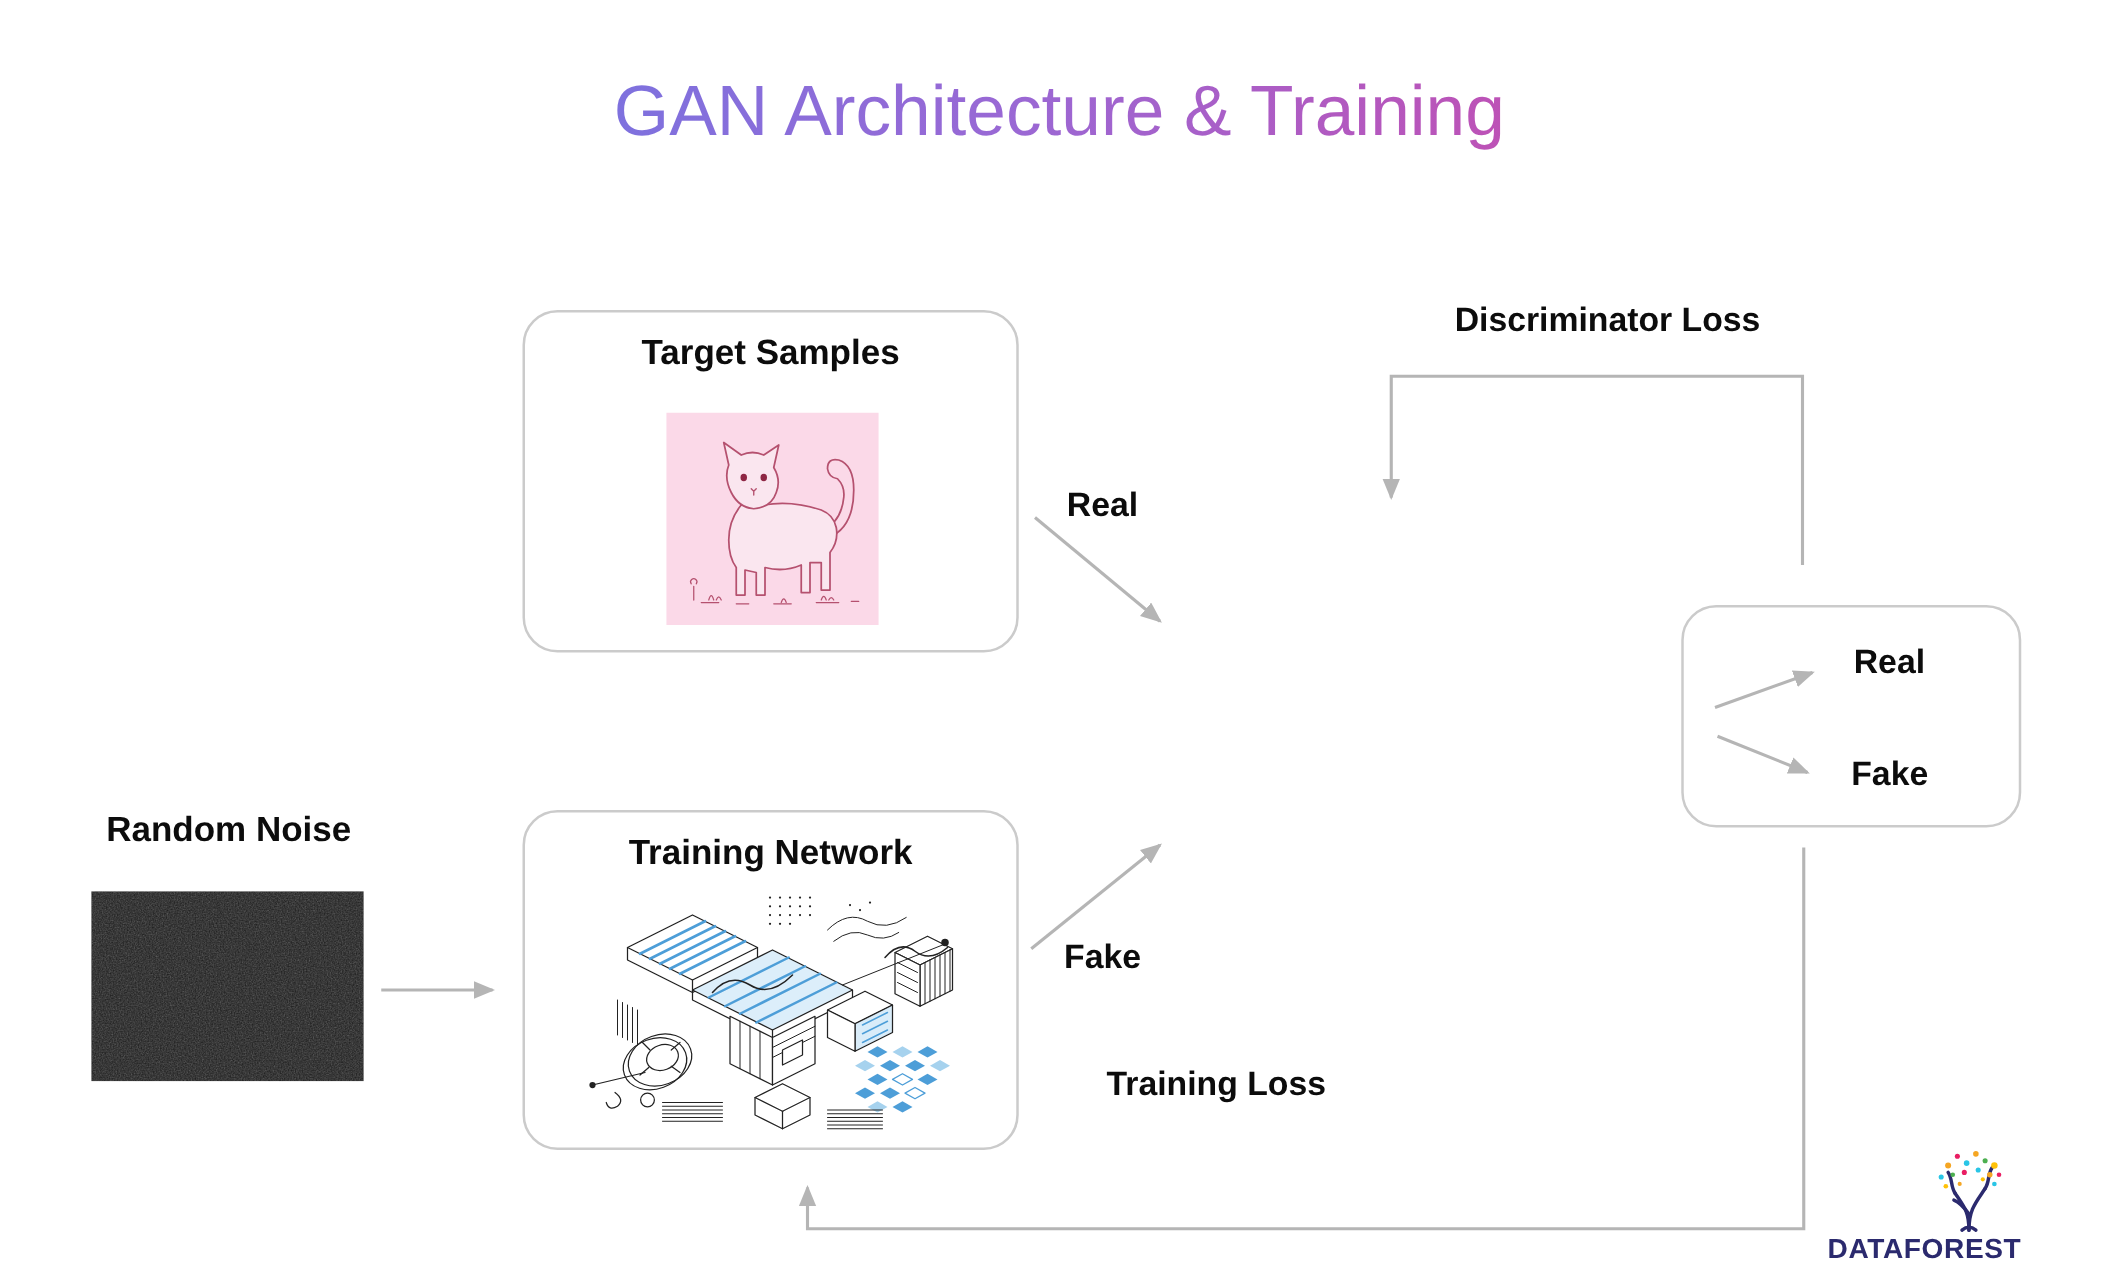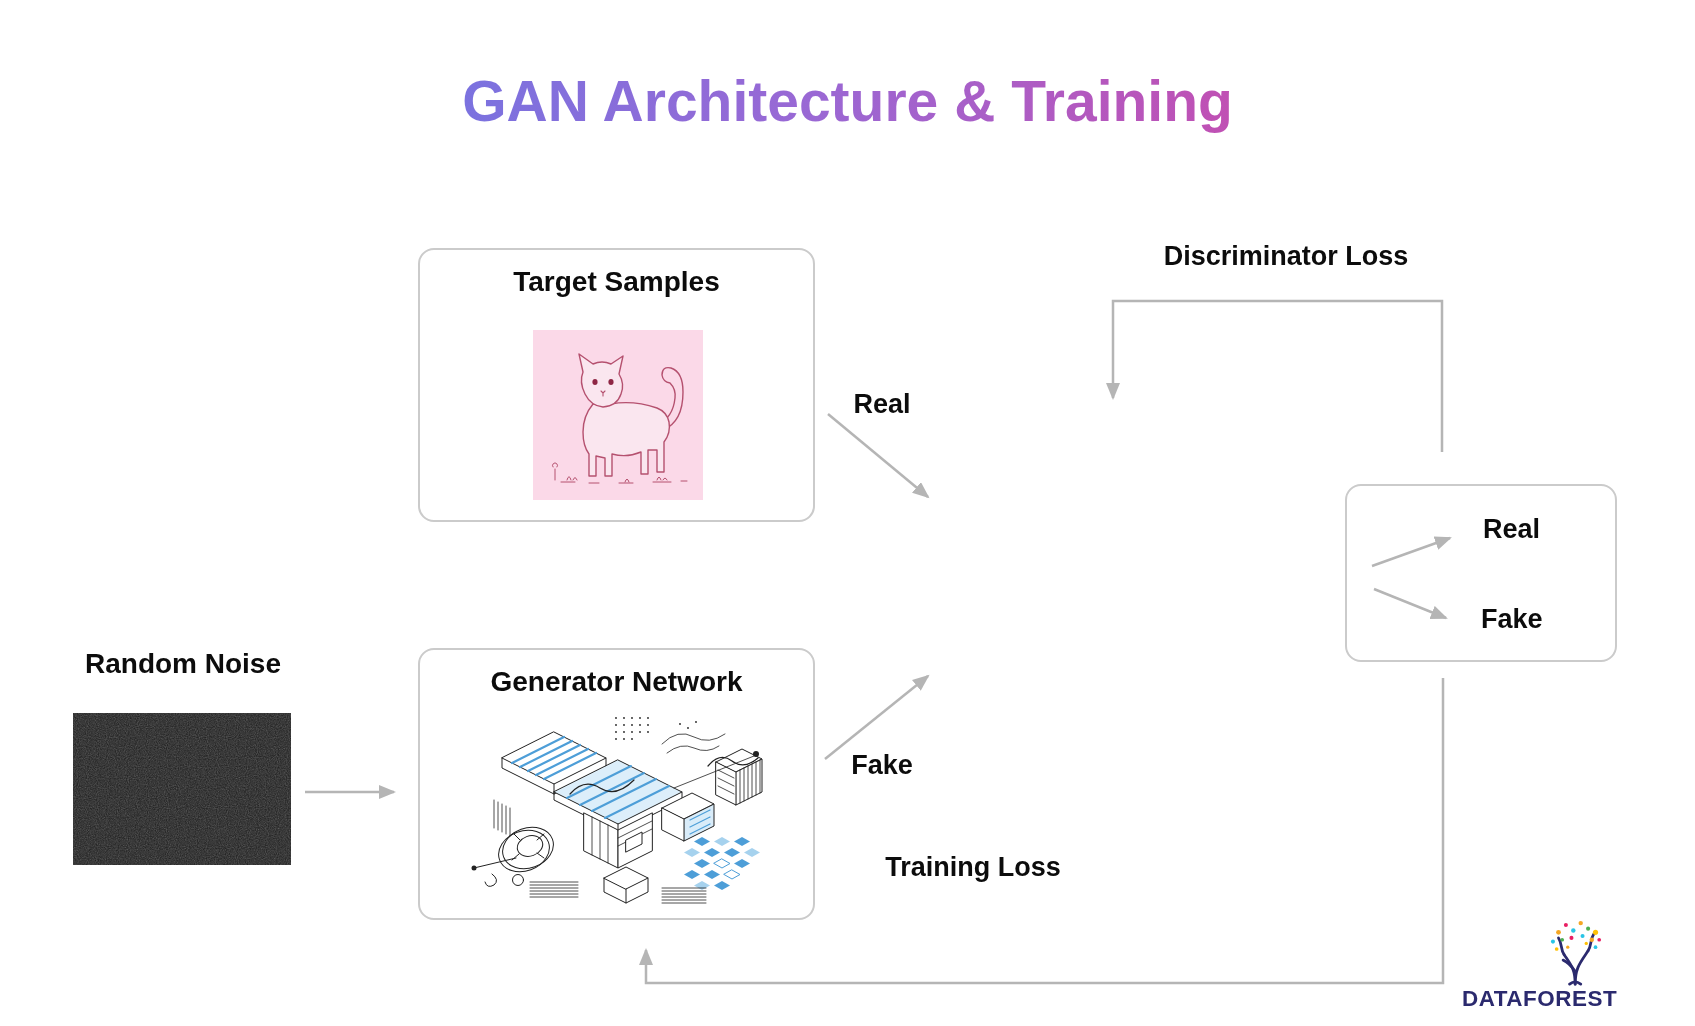--- a/index.html
+++ b/index.html
@@ -1,27 +1,27 @@
 <!DOCTYPE html>
 <html style="--title-gradient-start: #5F7BE9; --title-gradient-mid: #9A68D4; --title-gradient-end: #E23B97; --box-border: #CBCBCB; --arrow: #B5B5B5; --sample-pink-bg: #FBD9E8; --cat-line: #B5516F; --illustration-blue: #4D9ED8; --logo-navy: #2B2A6E;"><head>
 <meta charset="utf-8">
 <style>
   html,body{margin:0;padding:0;background:#fff;}
   .canvas{
     position:relative;width:1695px;height:1026px;background:#fff;overflow:hidden;
     font-family:"Liberation Sans",sans-serif;color:#0c0c0c;
   }
   .title{
-    position:absolute;top:56px;left:0;right:0;margin:12px;text-align:center;
-    font-size:57px;font-weight:700;letter-spacing:0;
+    position:absolute;top:56px;left:0;right:0;margin:0;text-align:center;
+    font-size:57px;font-weight:400;letter-spacing:0;
     background:linear-gradient(90deg,var(--title-gradient-start) 8%,var(--title-gradient-mid) 48%,var(--title-gradient-end) 95%);
     -webkit-background-clip:text;background-clip:text;color:transparent;
   }
   .node{
-    position:absolute;background:#fff;border:2px solid var(--box-border);border-radius:16px;
+    position:absolute;background:#fff;border:2px solid var(--box-border);border-radius:28px;
     box-sizing:border-box;
   }
   .node-title{
     margin-top:16px;text-align:center;font-size:28px;font-weight:700;white-space:pre;color:#0c0c0c;
   }
   .node-target{left:418px;top:248px;width:397px;height:274px;}
   .node-generator{left:418px;top:648px;width:397px;height:272px;}
   .node-discriminator{left:959px;top:451px;width:364px;height:272px;}
   .node-output{left:1345px;top:484px;width:272px;height:178px;}
   .cat-wrap{position:absolute;left:113px;top:80px;width:170px;height:170px;}
@@ -239,21 +239,21 @@
             <path d="M124,150 q2,-6 4,0 M130,150 q2,-4 4,0"></path>
             <path d="M148,151 h6"></path>
             <path d="M28,152 h14 M56,153 h10 M86,153 h14 M120,152 h18"></path>
           </g>
         </g>
       </svg>
     </div>
   </div>
 
   <div class="node node-generator">
-    <div class="node-title">Generator Network</div>
+    <div class="node-title">Training Network</div>
     <div class="iso-wrap">
       <svg viewBox="0 0 300 200" width="300" height="200">
         <use href="#isonet"></use>
       </svg>
     </div>
   </div>
 
 
   <div class="node node-output">
     <div class="out-label out-real">Real</div>

